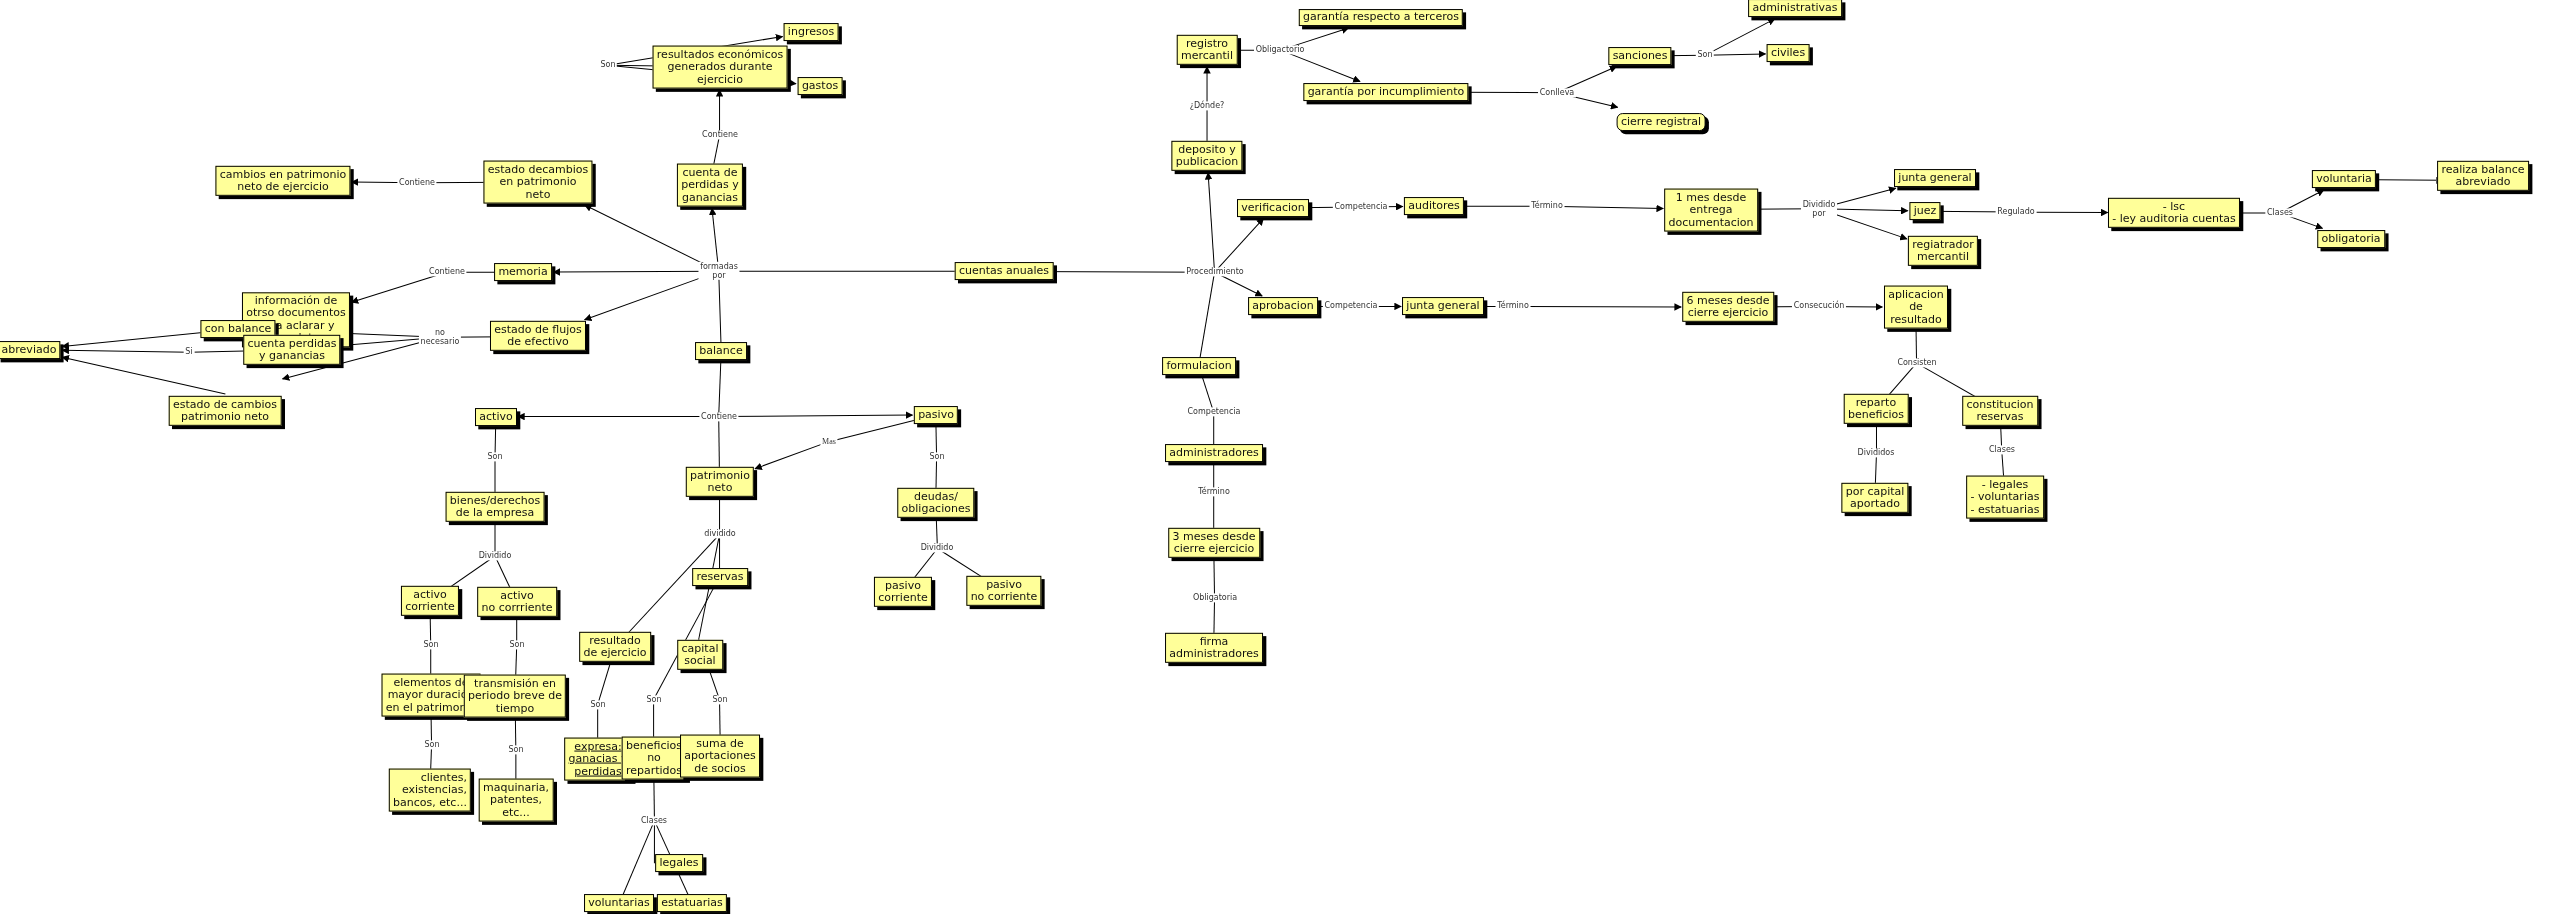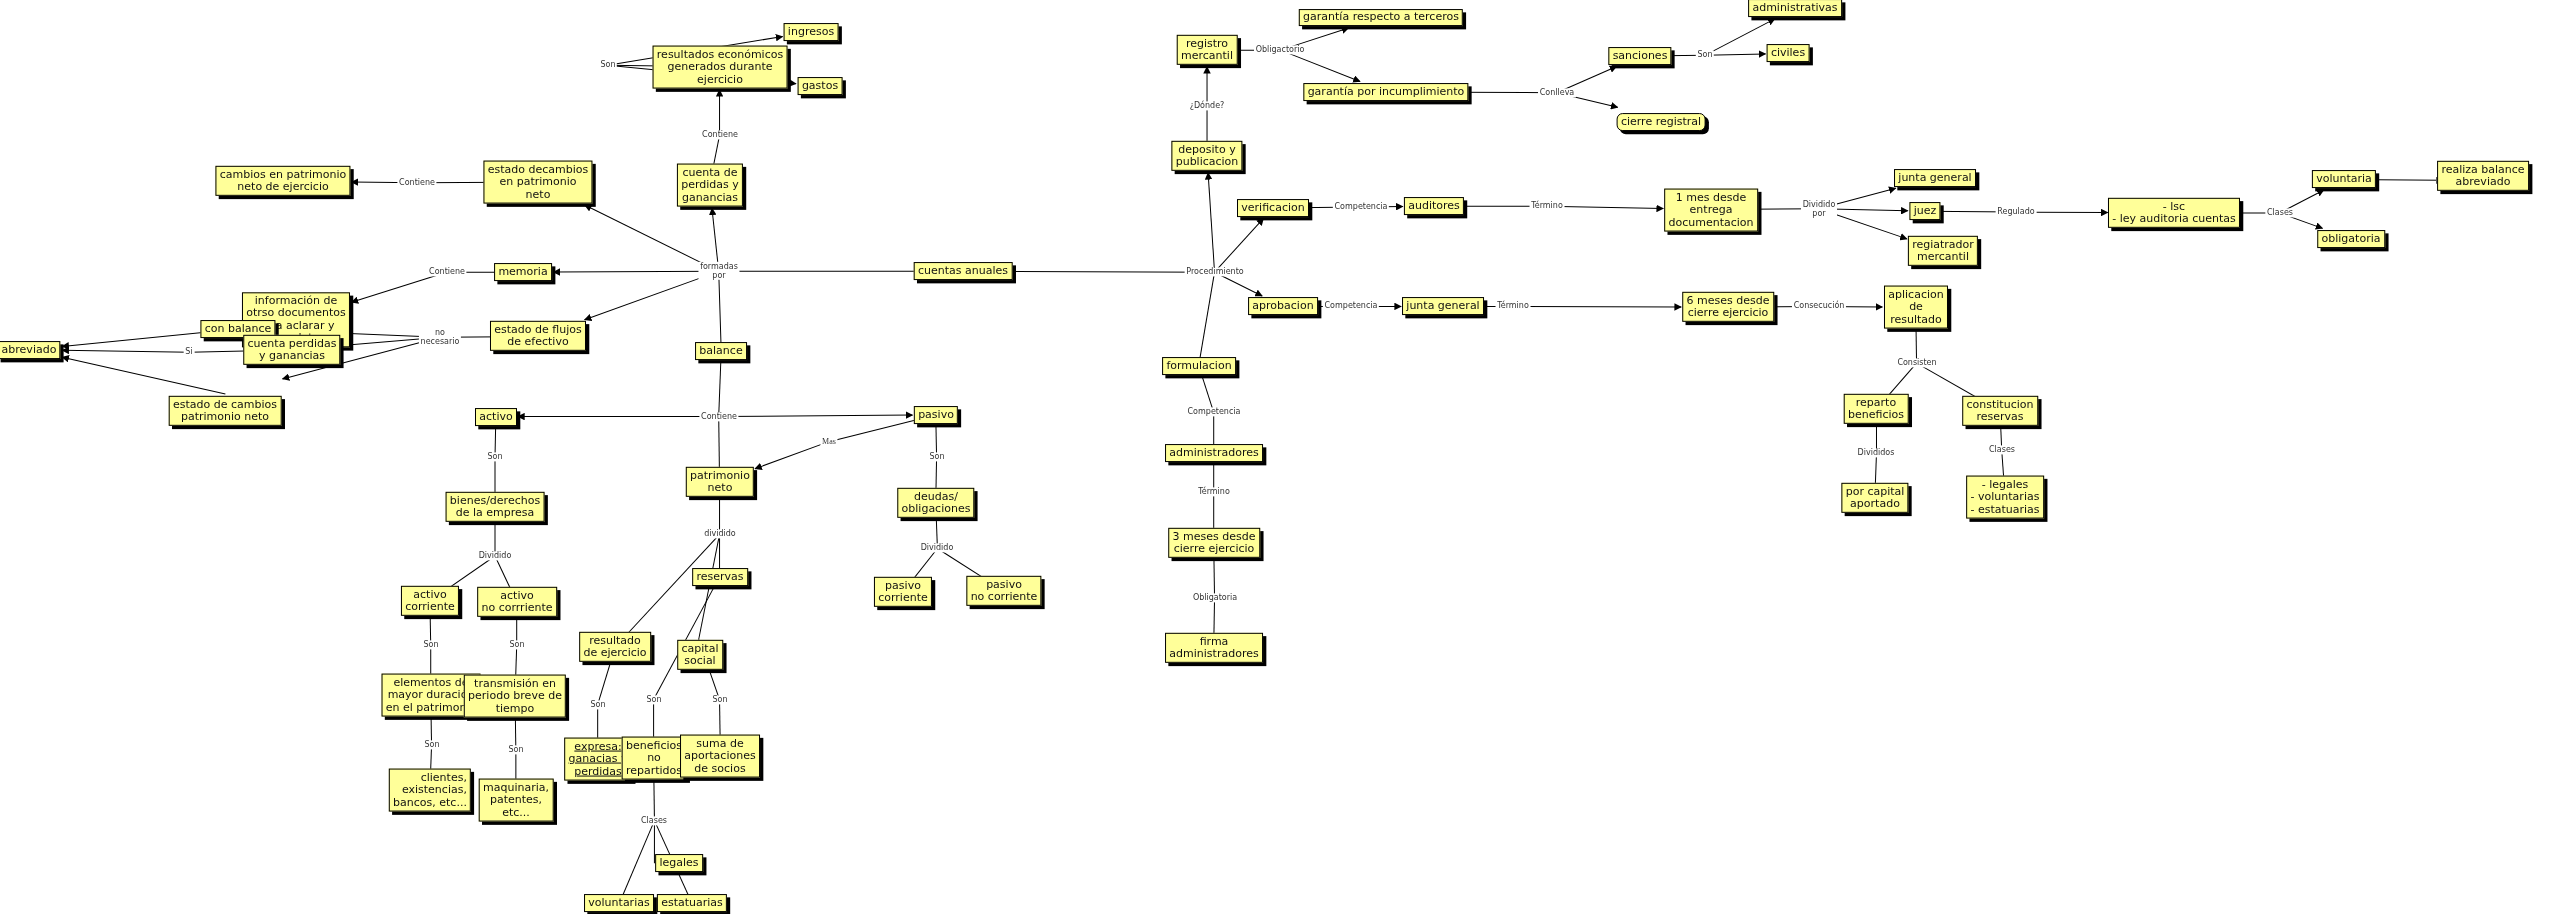--- a/index.html
+++ b/index.html
@@ -182,21 +182,21 @@
       <div class="lbl" style="left: 1513px; top: 306px;">Término</div>
       <div class="lbl" style="left: 1819px; top: 306px;">Consecución</div>
       <div class="lbl" style="left: 1917px; top: 363px;">Consisten</div>
       <div class="lbl" style="left: 1876px; top: 453px;">Divididos</div>
       <div class="lbl" style="left: 2002px; top: 450px;">Clases</div>
       <div class="lbl" style="left: 1214px; top: 412px;">Competencia</div>
       <div class="lbl" style="left: 1214px; top: 492px;">Término</div>
       <div class="lbl" style="left: 1215px; top: 598px;">Obligatoria</div>
     </div>
   <div id="node-layer">
-      <div class="node" style="left: 963px; top: 271px;">cuentas anuales</div>
+      <div class="node" style="left: 1004px; top: 271px;">cuentas anuales</div>
       <div class="node" style="left: 811px; top: 32px;">ingresos</div>
       <div class="node" style="left: 820px; top: 86px;">gastos</div>
       <div class="node" style="left: 720px; top: 67px;">resultados económicos
 generados durante
 ejercicio</div>
       <div class="node" style="left: 710px; top: 185px;">cuenta de
 perdidas y
 ganancias</div>
       <div class="node" style="left: 538px; top: 182px;">estado decambios
 en patrimonio

